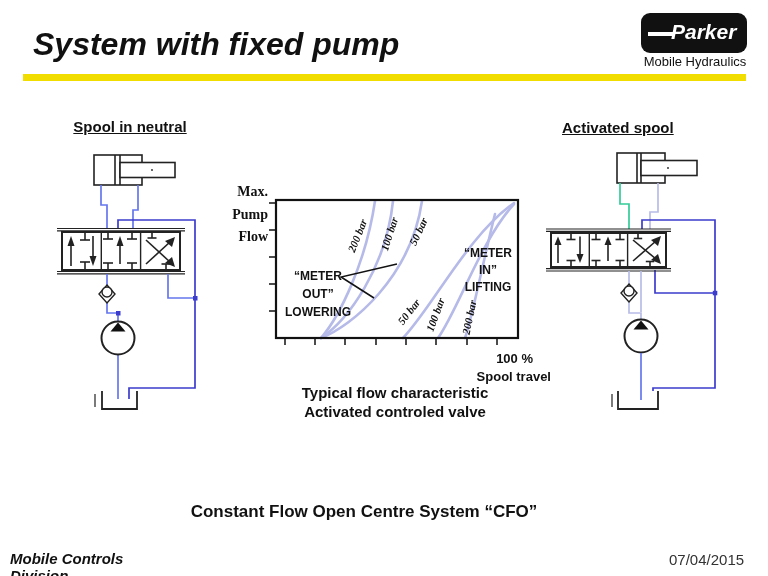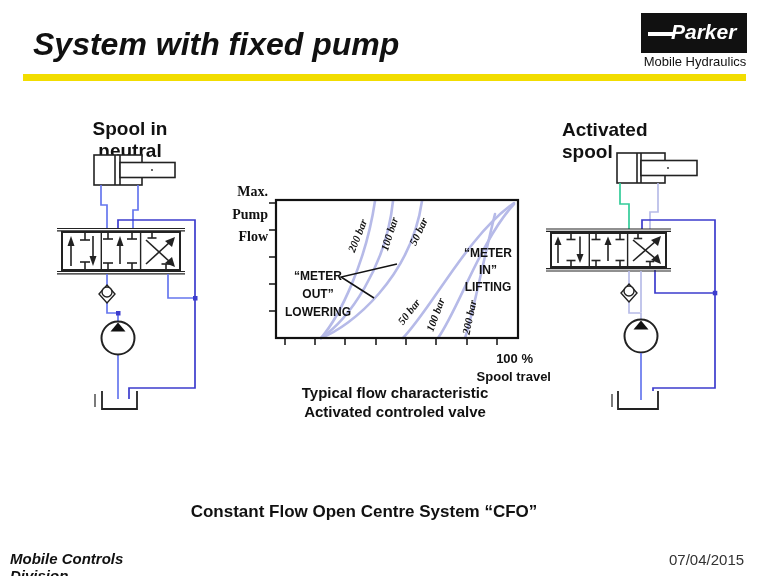--- a/index.html
+++ b/index.html
@@ -1,26 +1,26 @@
 <!DOCTYPE html>
 <html><head>
 <meta charset="utf-8">
 <style>
   html,body{margin:0;padding:0;background:#888;}
   .slide{position:relative;width:768px;height:576px;background:#ffffff;overflow:hidden;
          font-family:"Liberation Sans",sans-serif;}
   .abs{position:absolute;}
   .title{left:33px;top:26px;font-size:32px;font-weight:bold;font-style:italic;color:#111;}
   .yellow-line{left:23px;top:74px;width:723px;height:7px;background:#f2dd00;}
-  .logo-box{left:641px;top:13px;width:106px;height:40px;background:#111;color:#fff;}
+  .logo-box{left:641px;top:13px;width:106px;height:40px;background:#111;color:#fff;border-radius:9px;}
   .logo-brand{position:absolute;left:30px;top:7px;font-size:21px;font-weight:bold;font-style:italic;
               font-family:"Liberation Sans",sans-serif;}
   .logo-bar{position:absolute;left:7px;top:19px;width:27px;height:4px;background:#fff;}
   .logo-sub{left:642px;top:54px;width:106px;text-align:center;font-size:13px;color:#111;}
-  .diag-heading{font-size:19px;font-weight:bold;color:#111;}
+  .diag-heading{font-size:15px;font-weight:bold;color:#111;text-decoration:underline;}
   .h-left{left:60px;top:118px;width:140px;text-align:center;}
   .h-right{left:562px;top:119px;width:140px;text-align:left;}
   .chart-caption{left:250px;top:383px;width:290px;text-align:center;font-size:15px;
                  font-weight:bold;line-height:19px;color:#111;}
   .bottom-caption{left:2px;top:478px;width:724px;text-align:center;font-size:17px;
                   font-weight:bold;color:#111;margin-top:24px;}
   .footer-org{left:10px;top:550px;font-size:15px;font-weight:bold;font-style:italic;
               line-height:17px;color:#111;}
   .footer-date{left:640px;top:551px;font-size:15px;color:#333;margin-left:29px;}
   svg text{fill:#111;}

